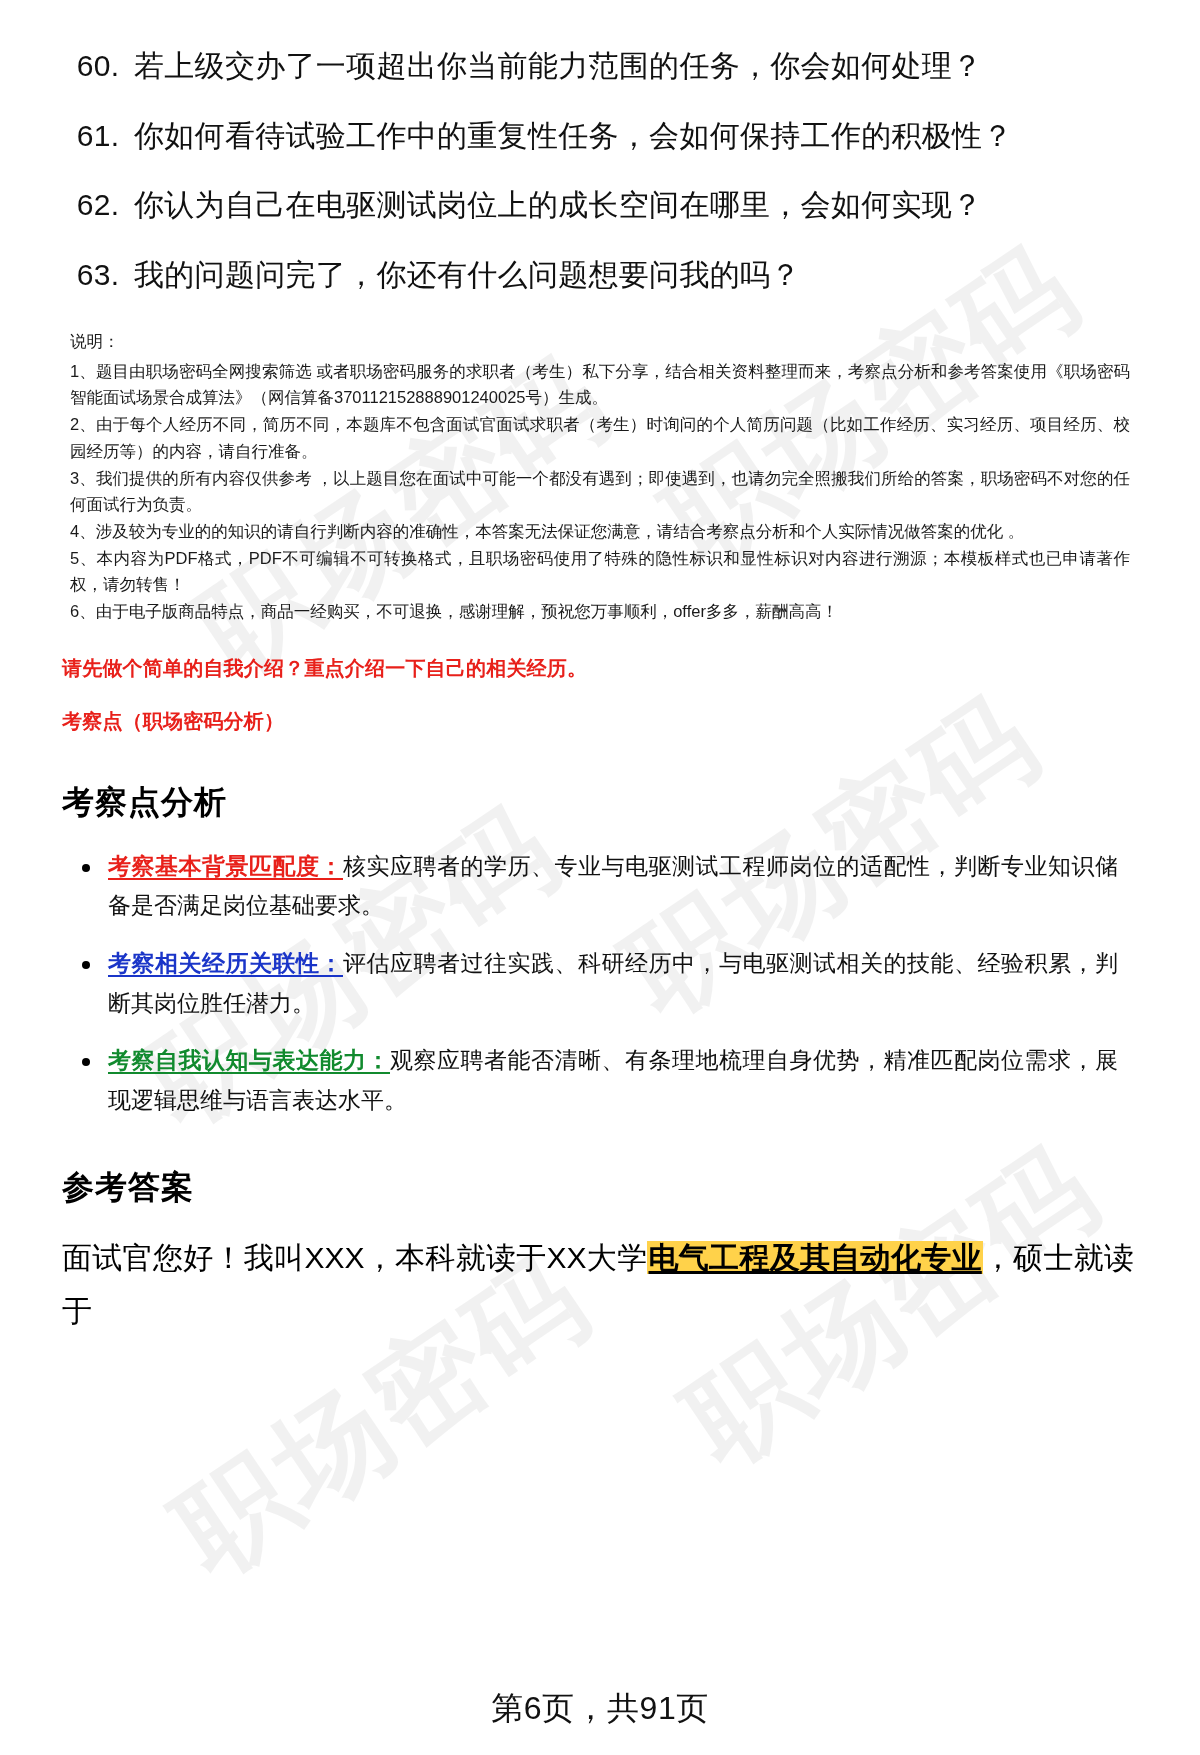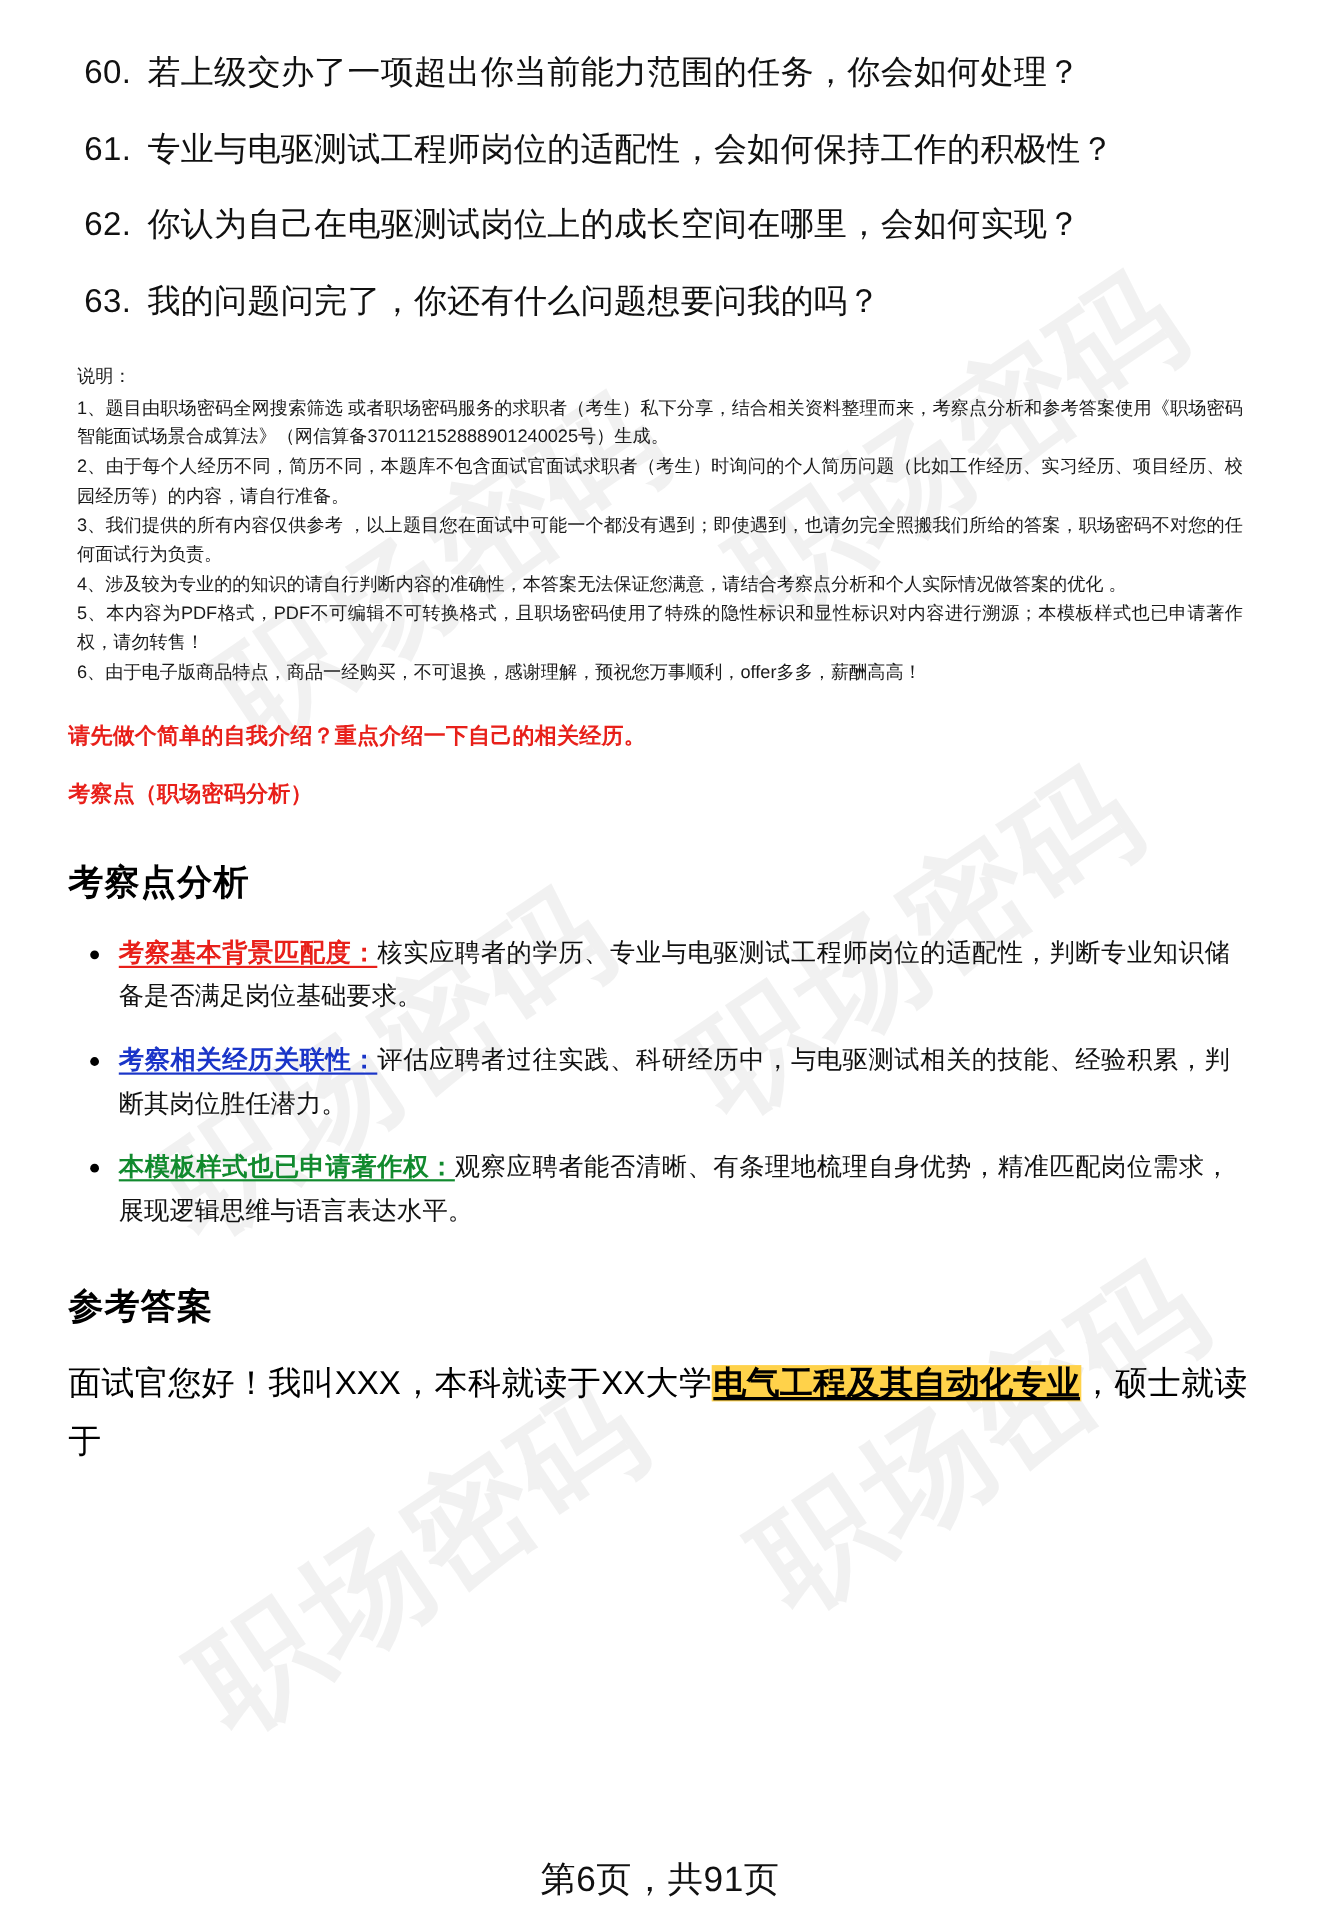--- a/index.html
+++ b/index.html
@@ -192,21 +192,21 @@
 
   <div class="content">
 
     <ul class="q-list">
       <li class="q-item">
         <span class="q-num">60.</span>
         <span class="q-text">若上级交办了一项超出你当前能力范围的任务，你会如何处理？</span>
       </li>
       <li class="q-item">
         <span class="q-num">61.</span>
-        <span class="q-text">专业与电驱测试工程师岗位的适配性，会如何保持工作的积极性？</span>
+        <span class="q-text">你如何看待试验工作中的重复性任务，会如何保持工作的积极性？</span>
       </li>
       <li class="q-item">
         <span class="q-num">62.</span>
         <span class="q-text">你认为自己在电驱测试岗位上的成长空间在哪里，会如何实现？</span>
       </li>
       <li class="q-item">
         <span class="q-num">63.</span>
         <span class="q-text">我的问题问完了，你还有什么问题想要问我的吗？</span>
       </li>
     </ul>
@@ -227,21 +227,21 @@
     <div class="section-heading">考察点分析</div>
 
     <ul class="bullets">
       <li class="bullet">
         <span class="b-label red">考察基本背景匹配度：</span><span>核实应聘者的学历、专业与电驱测试工程师岗位的适配性，判断专业知识储备是否满足岗位基础要求。</span>
       </li>
       <li class="bullet">
         <span class="b-label blue">考察相关经历关联性：</span><span>评估应聘者过往实践、科研经历中，与电驱测试相关的技能、经验积累，判断其岗位胜任潜力。</span>
       </li>
       <li class="bullet">
-        <span class="b-label green">本模板样式也已申请著作权：</span><span>观察应聘者能否清晰、有条理地梳理自身优势，精准匹配岗位需求，展现逻辑思维与语言表达水平。</span>
+        <span class="b-label green">考察自我认知与表达能力：</span><span>观察应聘者能否清晰、有条理地梳理自身优势，精准匹配岗位需求，展现逻辑思维与语言表达水平。</span>
       </li>
     </ul>
 
     <div class="section-heading">参考答案</div>
 
     <div class="answer-para"><span>面试官您好！我叫XXX，本科就读于XX大学</span><span class="hl-yellow">电气工程及其自动化专业</span><span>，硕士就读于</span></div>
 
   </div>
 
   <div class="footer">第6页，共91页</div>

